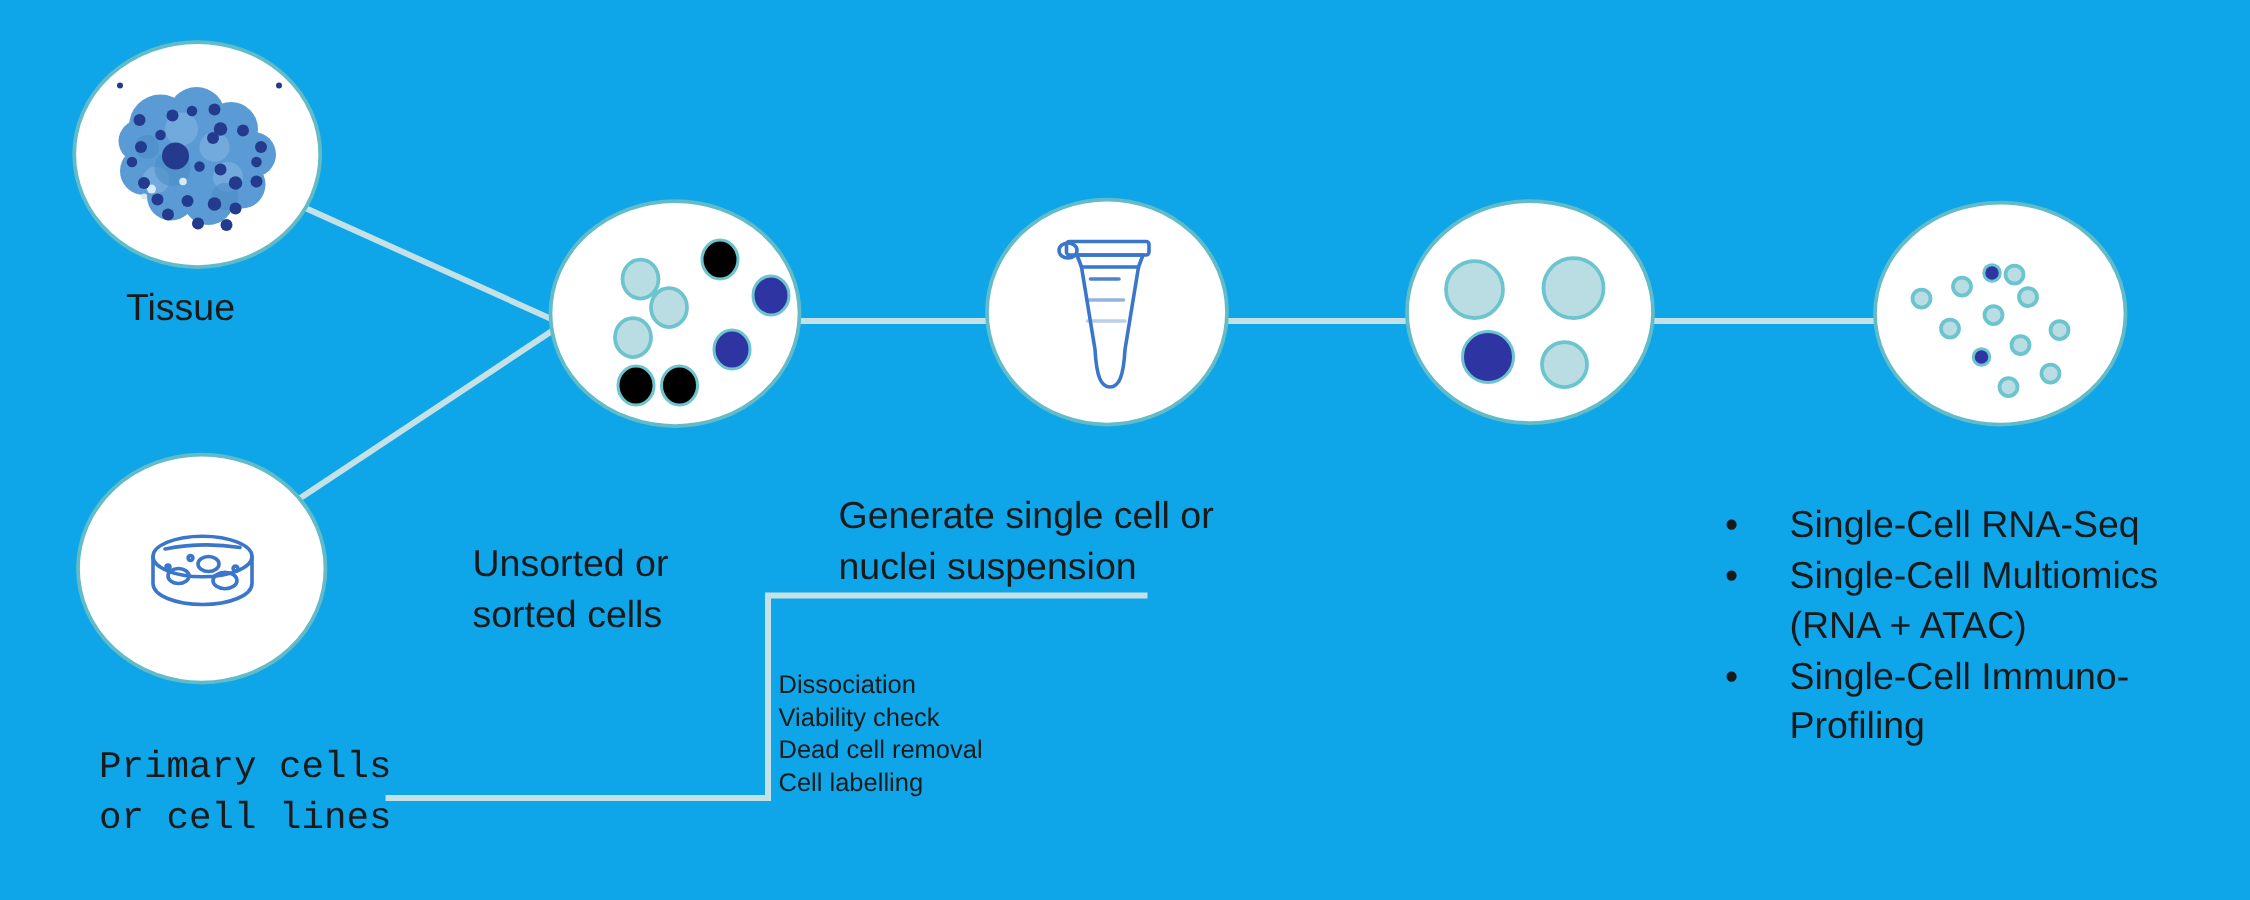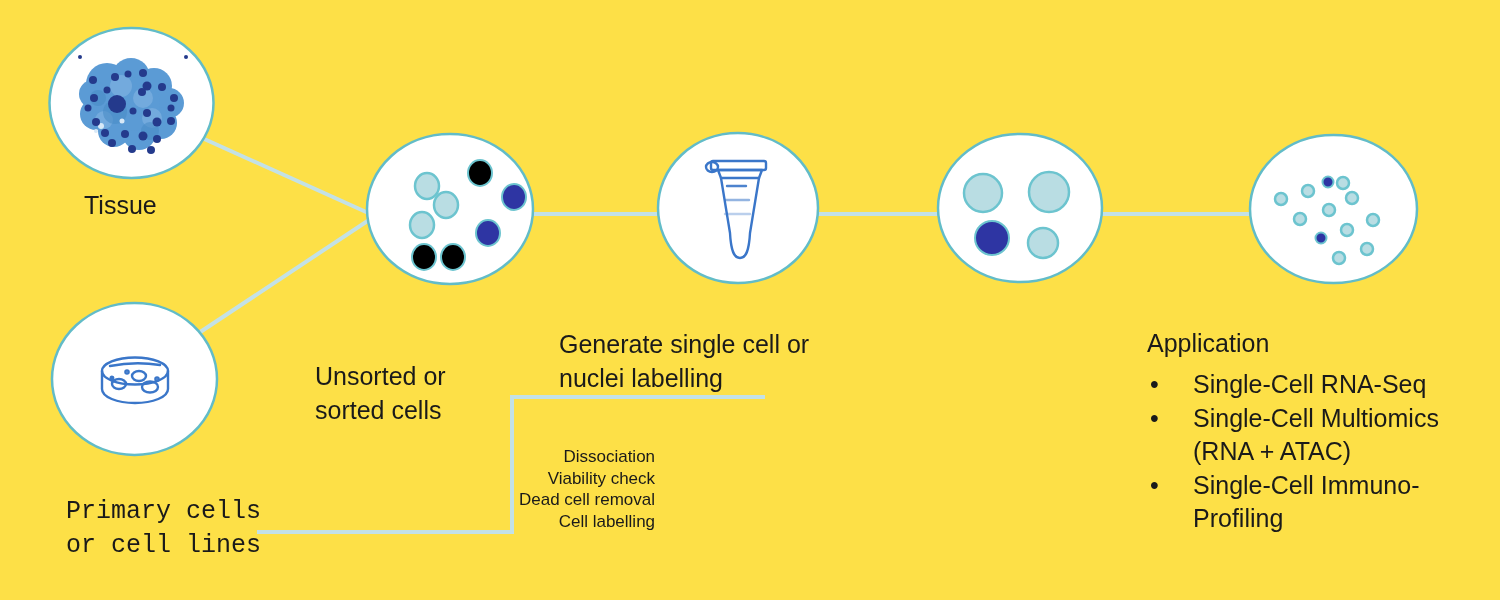--- a/index.html
+++ b/index.html
@@ -1,19 +1,19 @@
 <!DOCTYPE html>
 <html style="--outline: #62bcc8; --connector: #c3e1e6; --cell_light_fill: #b9dde3; --cell_light_stroke: #6cc4cf; --cell_dark: #2e35a3; --icon_blue: #3a76c9; --tissue_blue: #5b9bd5; --tissue_dot: #243a8c; --text: #1a1a1a;"><head>
 <meta charset="utf-8">
 <style>
   html,body{margin:0;padding:0;background:#ffffff;}
   .stage{
     position:relative;
     width:1500px;height:600px;
-    background:#fde047;
+    background:#0ea5e9;
     overflow:hidden;
     font-family:"Liberation Sans","DejaVu Sans",sans-serif;
     color:var(--text,#1a1a1a);
   }
   .stage svg{position:absolute;left:0;top:0;}
 
   
   .connector{stroke:var(--connector);stroke-width:4;fill:none;}
   .node-outline{fill:#ffffff;stroke:var(--outline);stroke-width:2.5;}
   .cell-light{fill:var(--cell_light_fill);stroke:var(--cell_light_stroke);stroke-width:2.5;}
@@ -34,21 +34,21 @@
     color:var(--text,#1a1a1a);
   }
   #tissue-label{left:84px;top:188px;}
   #primary-label{left:66px;top:495px;font-family:Liberation Mono, monospace;}
   #unsorted-label{left:315px;top:327px;margin-top:32px;}
   #generate-label{left:559px;top:327px;}
   #capacity-label{left:876px;top:329px;}
 
   .steps{
     position:absolute;left:519px;top:446px;
-    font-size:17px;line-height:21.7px;text-align:right;
+    font-size:17px;line-height:21.7px;
   }
   .steps div{white-space:pre;}
 
   .application{position:absolute;left:1147px;top:326px;width:300px;}
   .application .app-heading{font-size:25px;line-height:34px;}
   .application ul{
     list-style:none;margin:8px 0 0 0;padding:0;
     font-size:25px;line-height:33.5px;
   }
   .application li{
@@ -198,31 +198,30 @@
       </g>
     </g>
   </svg>
 
   <div class="label" id="tissue-label">Tissue</div>
   <div class="label" id="primary-label">Primary cells
 or cell lines</div>
   <div class="label" id="unsorted-label">Unsorted or
 sorted cells</div>
   <div class="label" id="generate-label">Generate single cell or
-nuclei labelling</div>
+nuclei suspension</div>
 
   <div class="steps">
       <div>Dissociation</div>
       <div>Viability check</div>
       <div>Dead cell removal</div>
       <div>Cell labelling</div>
     </div>
 
   <div class="application">
-    <div class="app-heading">Application</div>
     <ul>
         <li>Single-Cell RNA-Seq</li>
         <li>Single-Cell Multiomics
 (RNA + ATAC)</li>
         <li>Single-Cell Immuno-
 Profiling</li>
       </ul>
   </div>
 
 </div>

